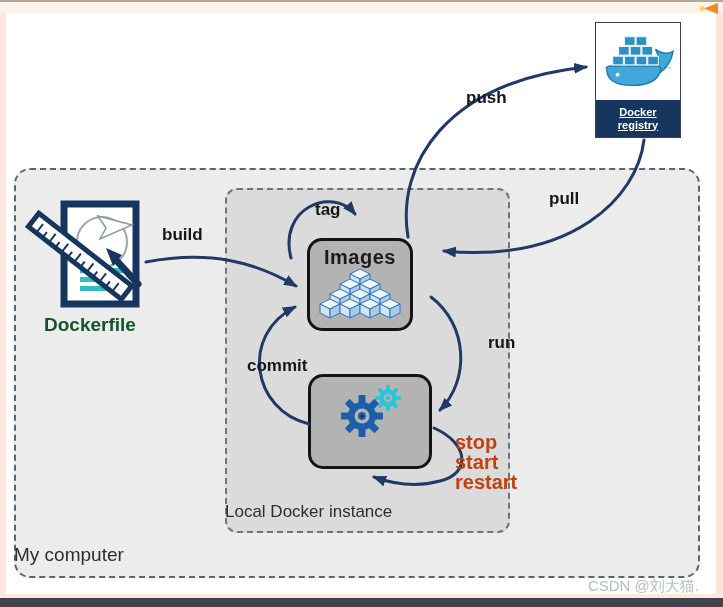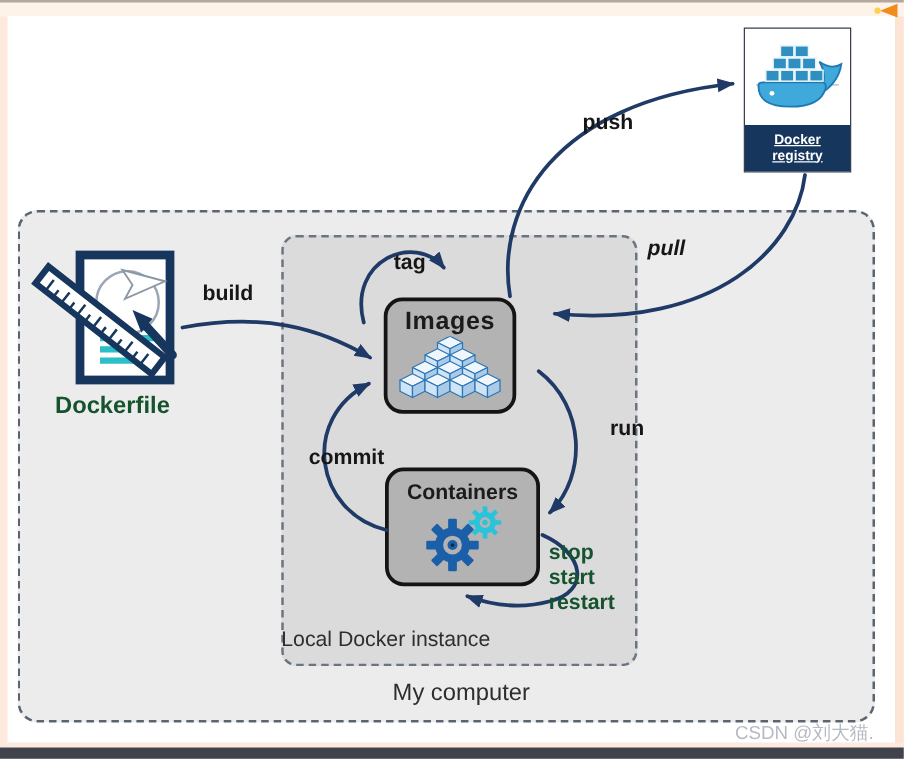--- a/index.html
+++ b/index.html
@@ -13,21 +13,21 @@
   .strip-right{position:absolute;right:0;top:13px;width:7px;height:585px;background:#fbe4d3;}
   .strip-bottom-line{position:absolute;left:0;top:594px;width:723px;height:4px;background:#fdeadc;}
   .bottom-bar{position:absolute;left:0;top:598px;width:723px;height:9px;background:#40434c;}
   .marker-top{position:absolute;right:3px;top:2px;}
 
   
   .outer-box{position:absolute;left:14px;top:168px;width:686px;height:410px;
     background:var(--outer-fill,#ececec);border:2px dashed #5b6571;border-radius:16px;box-sizing:border-box;}
   .inner-box{position:absolute;left:225px;top:188px;width:285px;height:345px;
     background:var(--inner-fill,#dbdbdb);border:2px dashed #6b7480;border-radius:12px;box-sizing:border-box;}
-  .outer-label{position:absolute;left:26px;top:544px;width:686px;text-align:center;font-size:19px;color:#2e2e2e;}
+  .outer-label{position:absolute;left:14px;top:544px;width:686px;font-size:19px;color:#2e2e2e;}
   .inner-label{position:absolute;left:225px;top:502px;width:318px;text-align:left;font-size:17px;color:#2e2e2e;}
 
   
   .node{position:absolute;background:var(--node-fill,#b3b3b3);border:3px solid #141414;border-radius:15px;
     box-sizing:border-box;text-align:center;}
   .node-title{font-weight:bold;color:#1b1b1b;display:block;}
   #images-node{left:307px;top:238px;width:106px;height:93px;padding-top:5px;}
   #images-node .node-title{font-size:20px;letter-spacing:.5px;}
   #containers-node{left:308px;top:374px;width:124px;height:95px;padding-top:7px;}
   #containers-node .node-title{font-size:17px;}
@@ -41,24 +41,24 @@
 
   
   .dockerfile-wrap{position:absolute;left:34px;top:192px;width:124px;height:126px;}
   .dockerfile-label{position:absolute;left:44px;top:314px;font-weight:bold;font-size:19px;color:#14532d;}
 
   
   .arrow-label{position:absolute;font-weight:bold;font-size:17px;color:#161616;white-space:nowrap;}
   #lbl-build{left:162px;top:225px;}
   #lbl-tag{left:271px;top:200px;margin-left:44px;}
   #lbl-push{left:466px;top:88px;}
-  #lbl-pull{left:518px;top:189px;font-style:italic;}
+  #lbl-pull{left:549px;top:189px;}
   #lbl-run{left:488px;top:333px;}
   #lbl-commit{left:247px;top:340px;margin-top:16px;}
-  .stop-labels{position:absolute;left:439px;top:432px;font-weight:bold;font-size:17px;color:#14532d;line-height:20px;}
+  .stop-labels{position:absolute;left:455px;top:432px;font-weight:bold;font-size:20px;color:#c2410c;line-height:20px;}
 
   .watermark{position:absolute;right:24px;top:577px;font-size:15px;color:#b6bbc3;}
 
   svg.overlay{position:absolute;left:0;top:0;pointer-events:none;}
   .arrow{fill:none;stroke:var(--arrow,#1f3a67);stroke-width:3;stroke-linecap:round;}
   .arrowhead{fill:var(--arrow,#1f3a67);}
 </style>
 </head>
 <body>
 
@@ -128,21 +128,20 @@
         <use href="#cube" x="66" y="34"></use>
       <use href="#cube" x="16" y="44"></use>
         <use href="#cube" x="36" y="44"></use>
         <use href="#cube" x="56" y="44"></use>
         <use href="#cube" x="76" y="44"></use>
     </svg>
   </span>
 </div>
 
 <div class="node" id="containers-node">
-  <span class="node-title">Containers</span>
   <span>
     <svg width="76" height="54" viewBox="0 0 76 54">
       <g transform="translate(56,14) scale(0.62)">
         <g fill="#29c3da">
           <rect x="-3" y="-21" width="6" height="9" rx="1"></rect>
           <rect x="-3" y="-21" width="6" height="9" rx="1" transform="rotate(45)"></rect>
           <rect x="-3" y="-21" width="6" height="9" rx="1" transform="rotate(90)"></rect>
           <rect x="-3" y="-21" width="6" height="9" rx="1" transform="rotate(135)"></rect>
           <rect x="-3" y="-21" width="6" height="9" rx="1" transform="rotate(180)"></rect>
           <rect x="-3" y="-21" width="6" height="9" rx="1" transform="rotate(225)"></rect>

